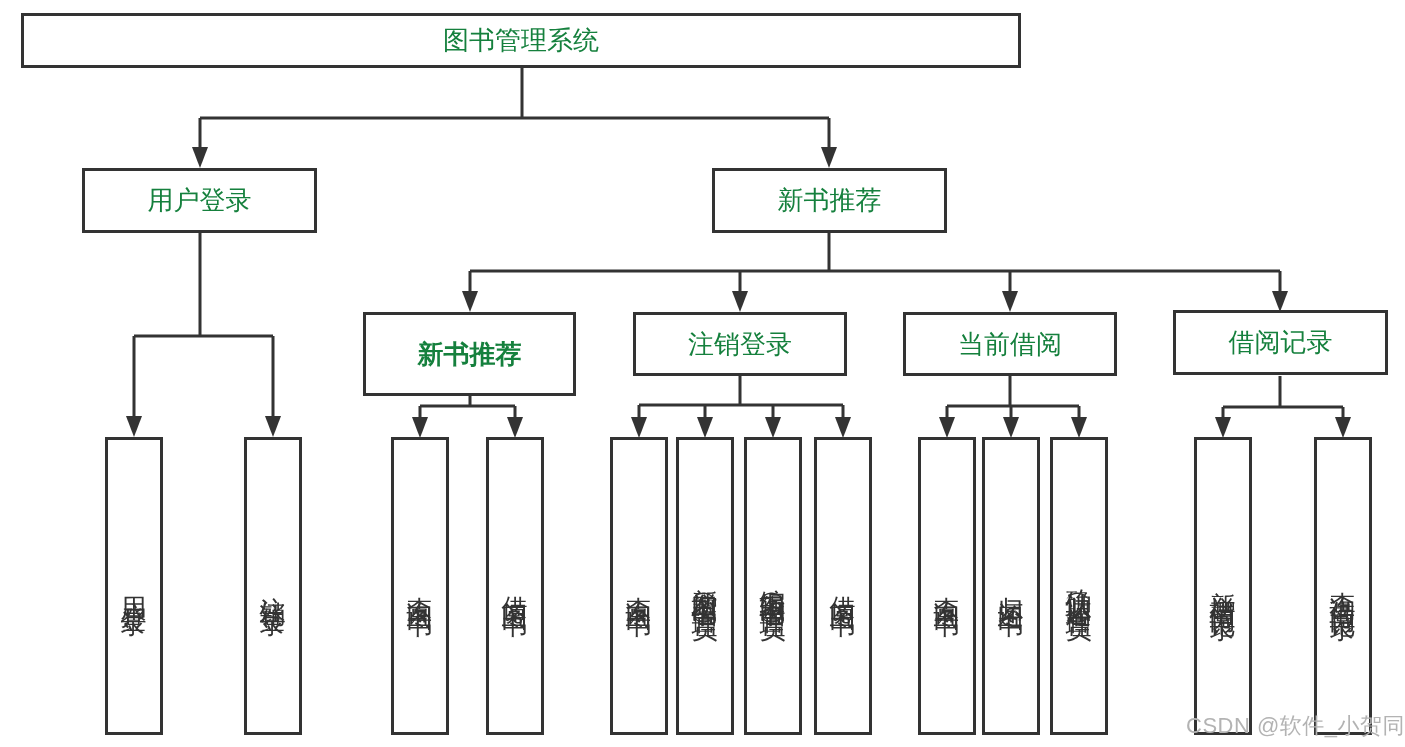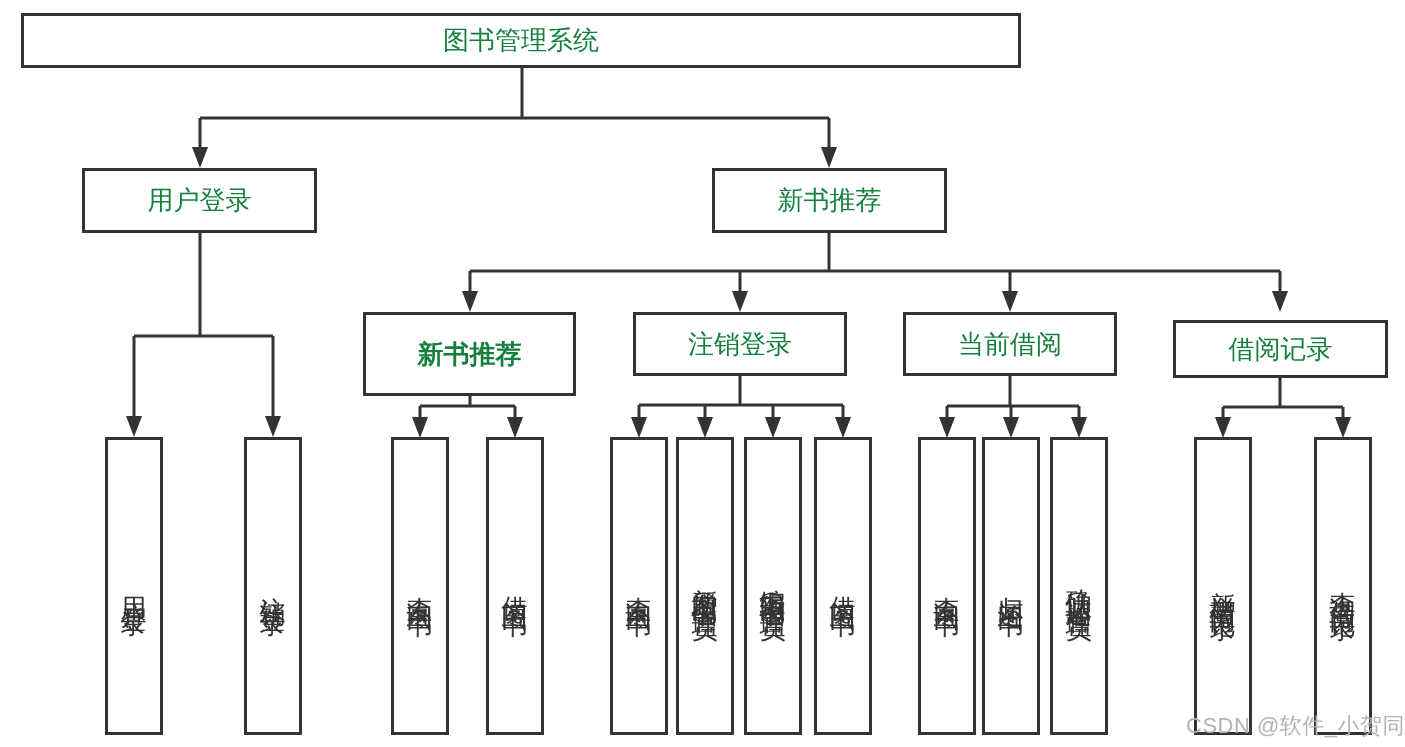--- a/index.html
+++ b/index.html
@@ -103,21 +103,21 @@
   </svg>
 
   <div class="hbox" style="left:21px; top:13px; width:1000px; height:55px;">图书管理系统</div>
 
   <div class="hbox" style="left:82px; top:168px; width:235px; height:65px;">用户登录</div>
   <div class="hbox" style="left:712px; top:168px; width:235px; height:65px;">新书推荐</div>
 
   <div class="hbox" style="left:363px; top:312px; width:213px; height:84px;font-weight:bold;">新书推荐</div>
   <div class="hbox" style="left:633px; top:312px; width:214px; height:64px;">注销登录</div>
   <div class="hbox" style="left:903px; top:312px; width:214px; height:64px;text-align:center;">当前借阅</div>
-  <div class="hbox" style="left:1173px; top:320px; width:215px; height:58px;">借阅记录</div>
+  <div class="hbox" style="left:1173px; top:310px; width:215px; height:65px;">借阅记录</div>
 
   <div class="leaf" style="left:105px;">
     <span class="vtext">用户登录</span>
   </div>
   <div class="leaf" style="left:244px;">
     <span class="vtext">注销登录</span>
   </div>
 
   <div class="leaf" style="left:391px;">
     <span class="vtext">查询图书</span>

